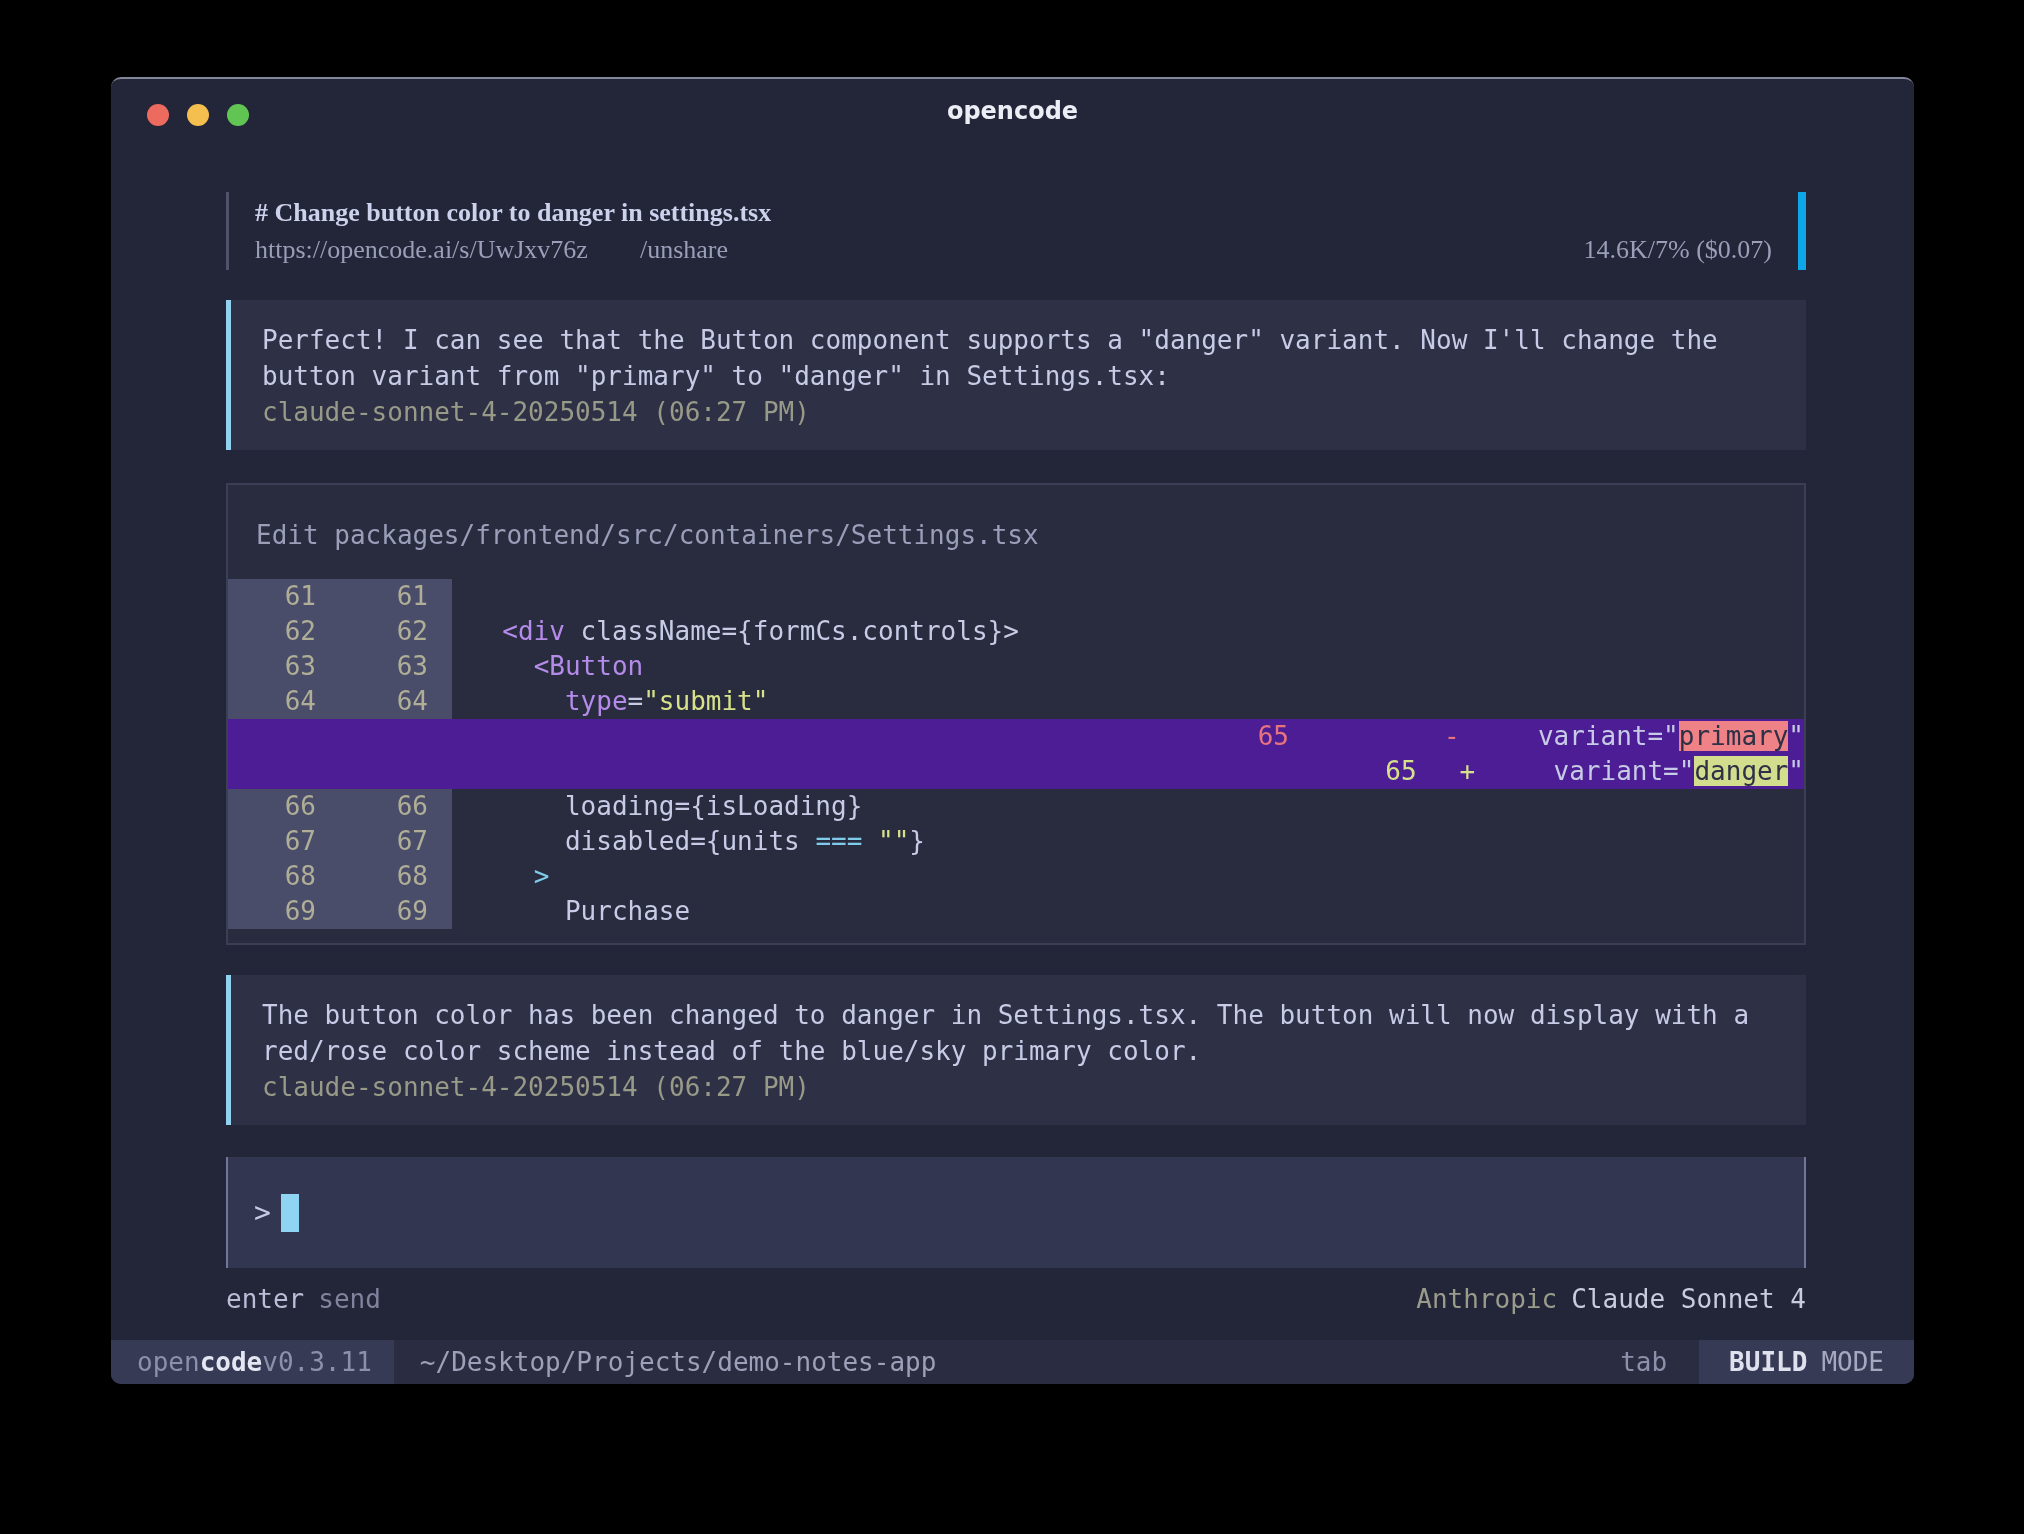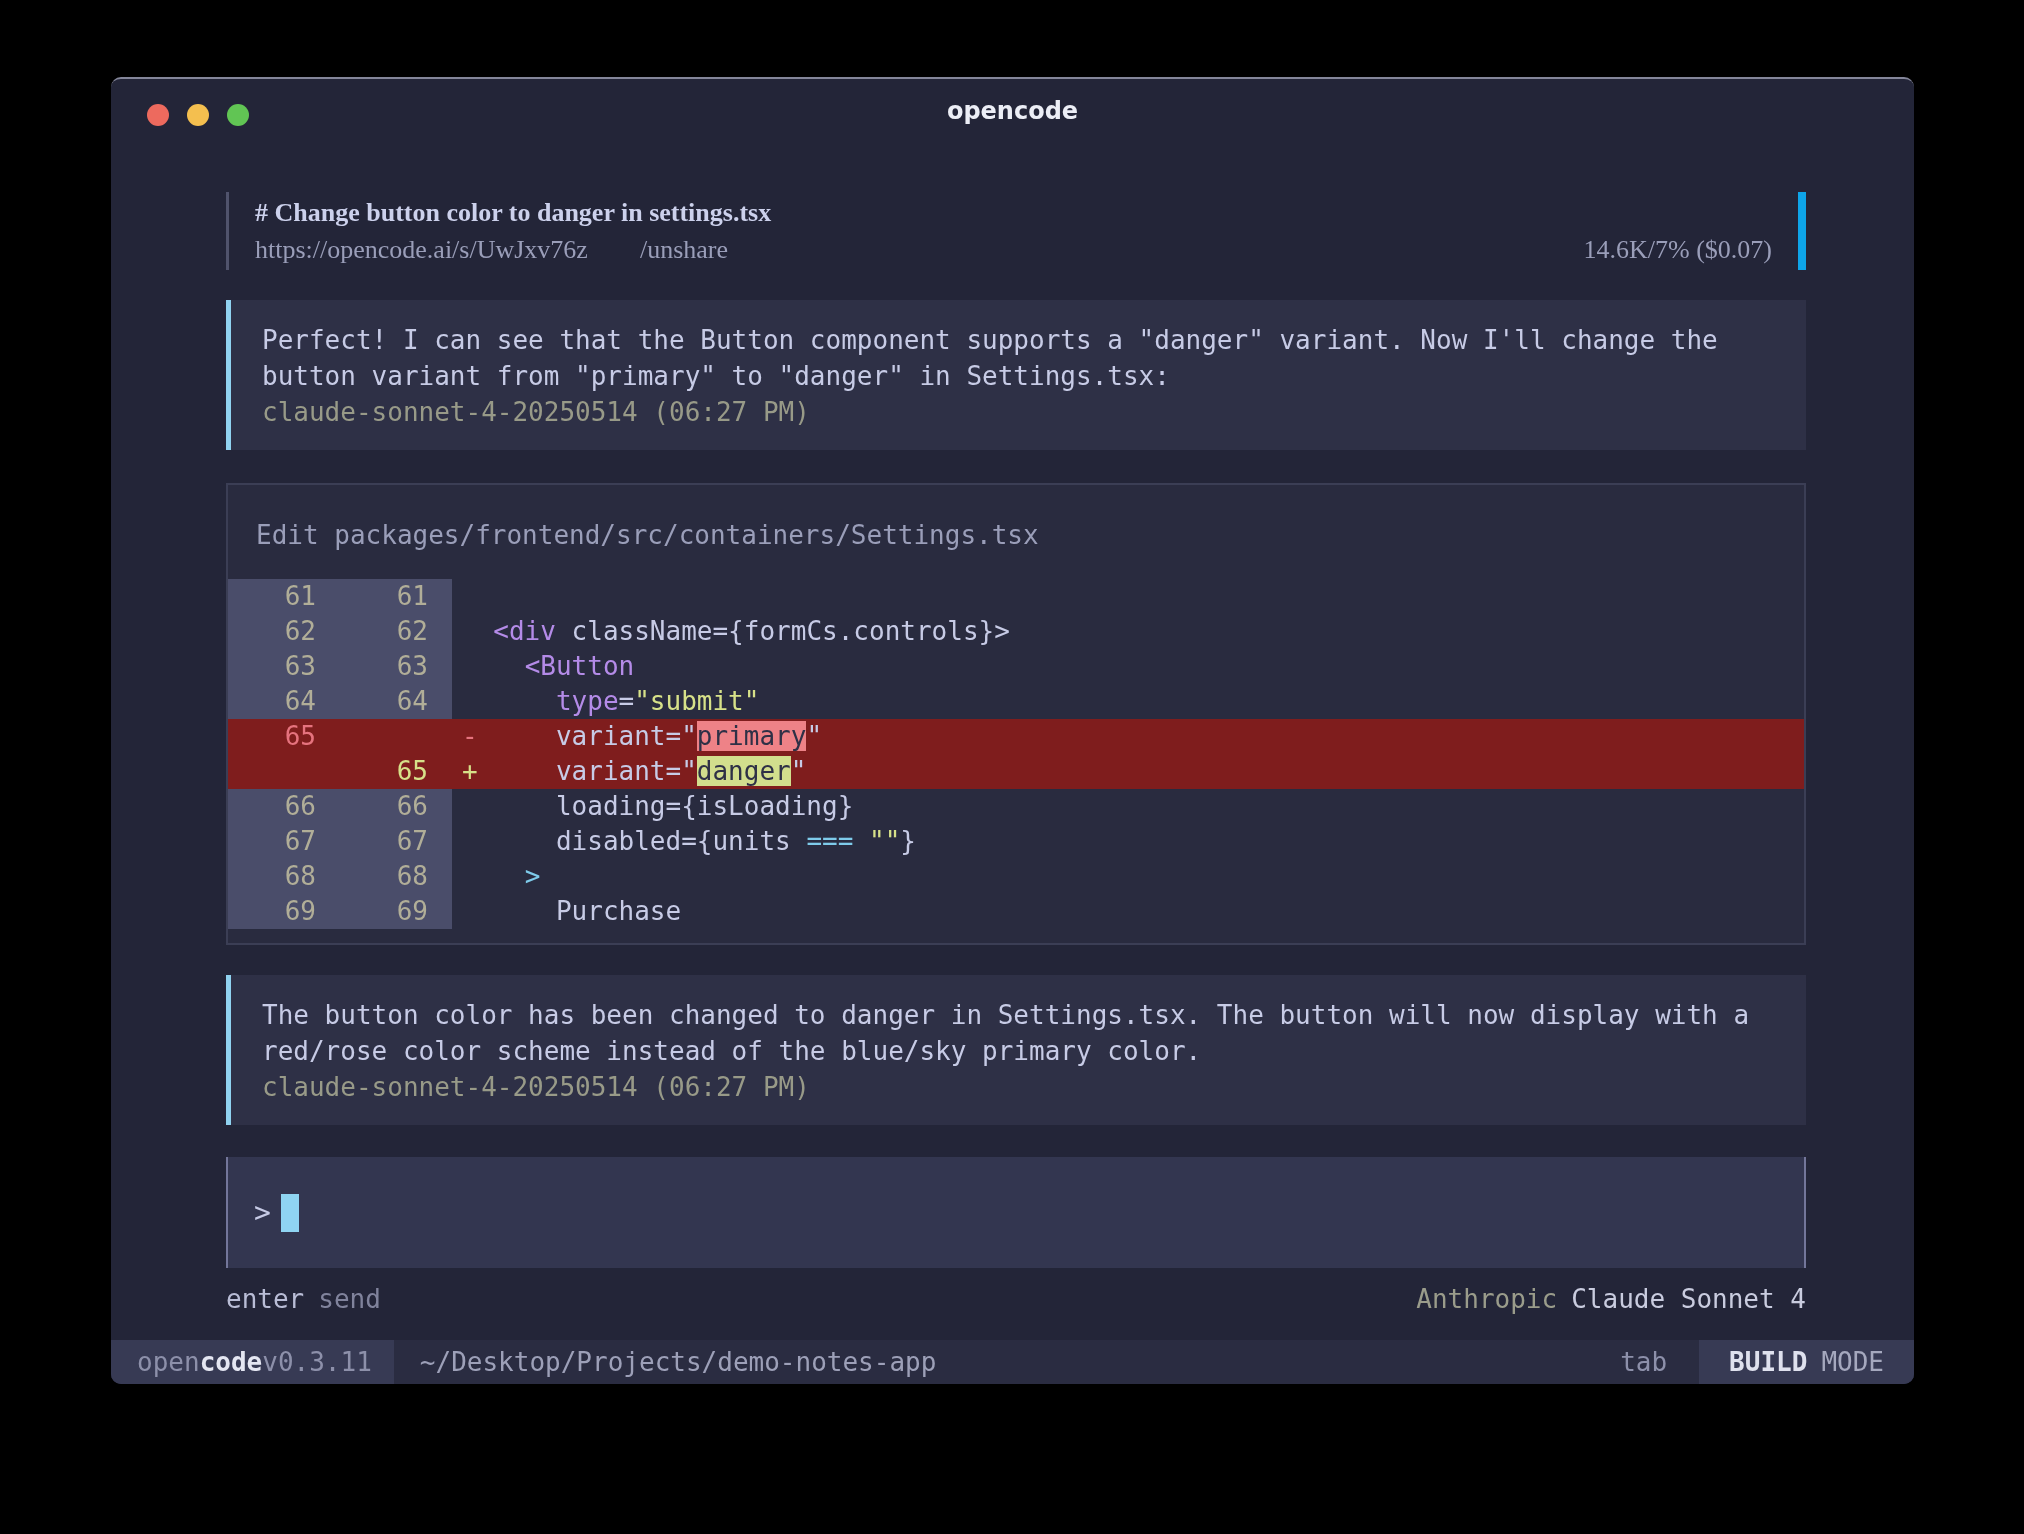--- a/index.html
+++ b/index.html
@@ -43,26 +43,26 @@
   .msg2 { }
 
   
   .edit-block {
     margin-top:33px; background:#292b3f; border:2px solid #3b3e55;
     padding:32px 0 14px 0;
   }
   .edit-title { color:#9a9eb9; font-size:26px; line-height:36px; padding:0 28px; margin-bottom:26px; }
   .diff { width:100%; }
   .diff-row { display:flex; height:35px; line-height:35px; font-size:26px; }
-  .diff-row.del, .diff-row.add { background:#7f1d1d; }
+  .diff-row.del, .diff-row.add { background:#4c1d95;justify-content:flex-end; }
   .gut { width:112px; flex:0 0 112px; text-align:right; padding-right:24px; color:#b1ae98; }
   .ctx .gut { background:#4a4d6a; }
   .del .gut.old { color:#e6737e; }
   .add .gut.new { color:#d7e189; }
-  .code { font-family:inherit; white-space:pre; padding-left:10px; color:#c7cbe6; }
+  .code { font-family:inherit; white-space:pre; padding-left:19px; color:#c7cbe6; }
   .c-p { color:#b48be8; }
   .c-s { color:#d7e189; }
   .c-o { color:#7ecbea; }
   .c-del { color:#e6737e; }
   .c-add { color:#d7e189; }
   .c-hdel { background:#ee8287; color:#2e3046; }
   .c-hadd { background:#d2de8d; color:#2e3046; }
 
   
   .prompt {

